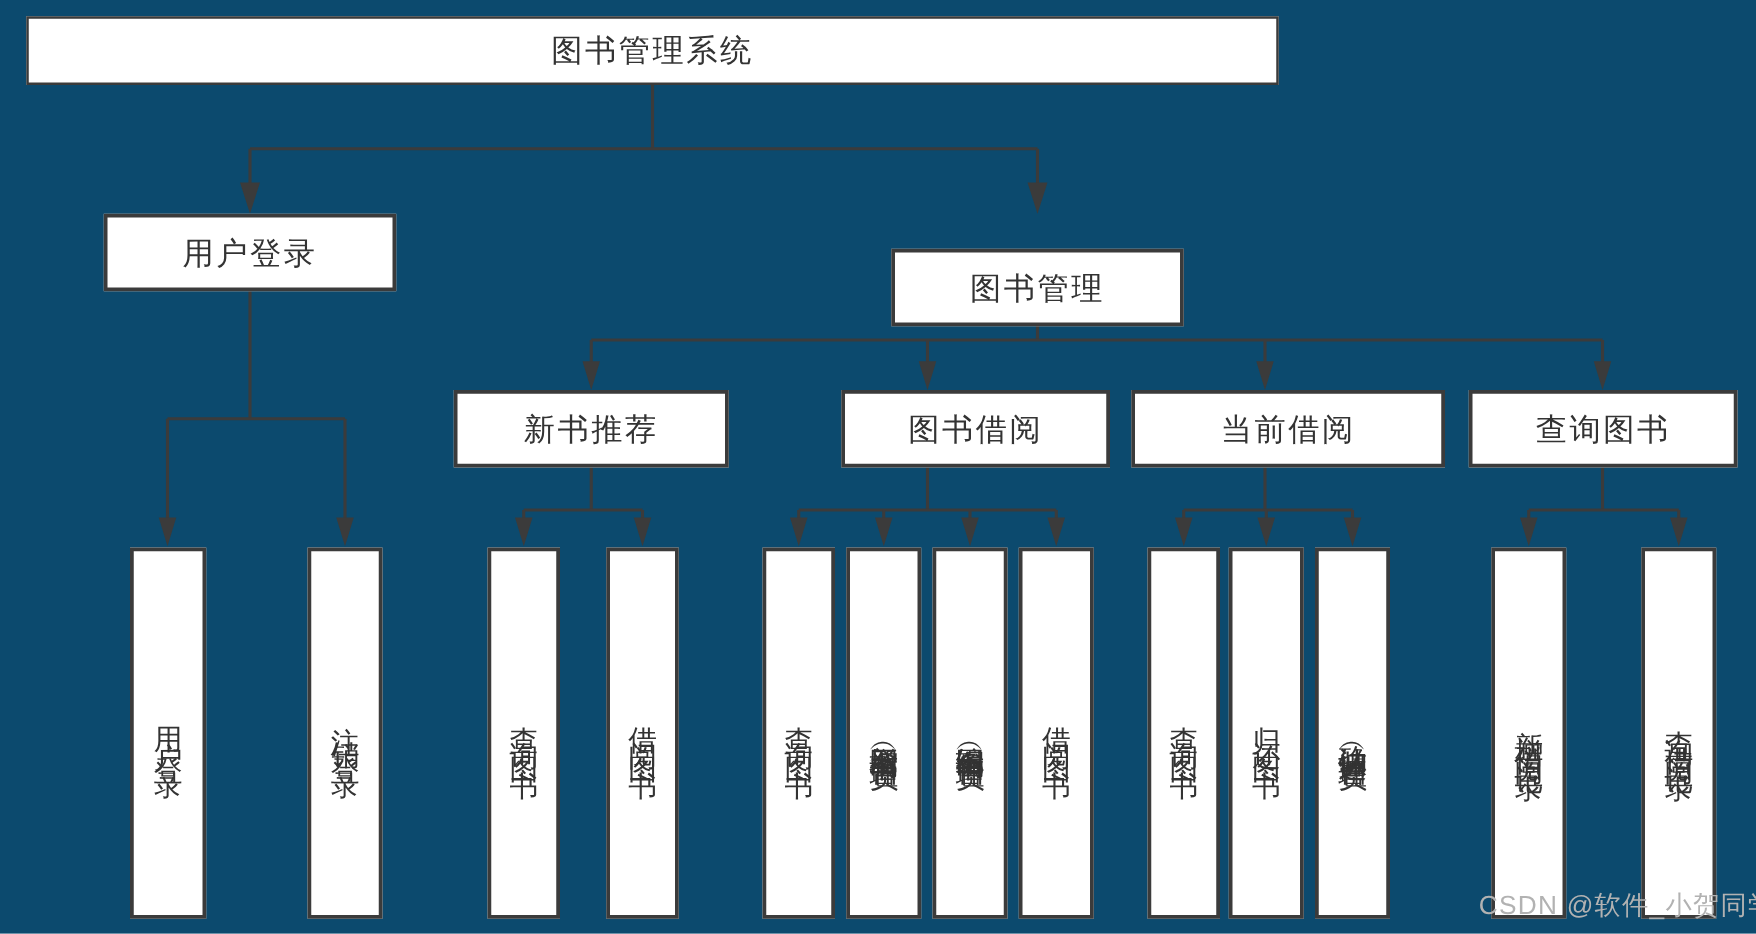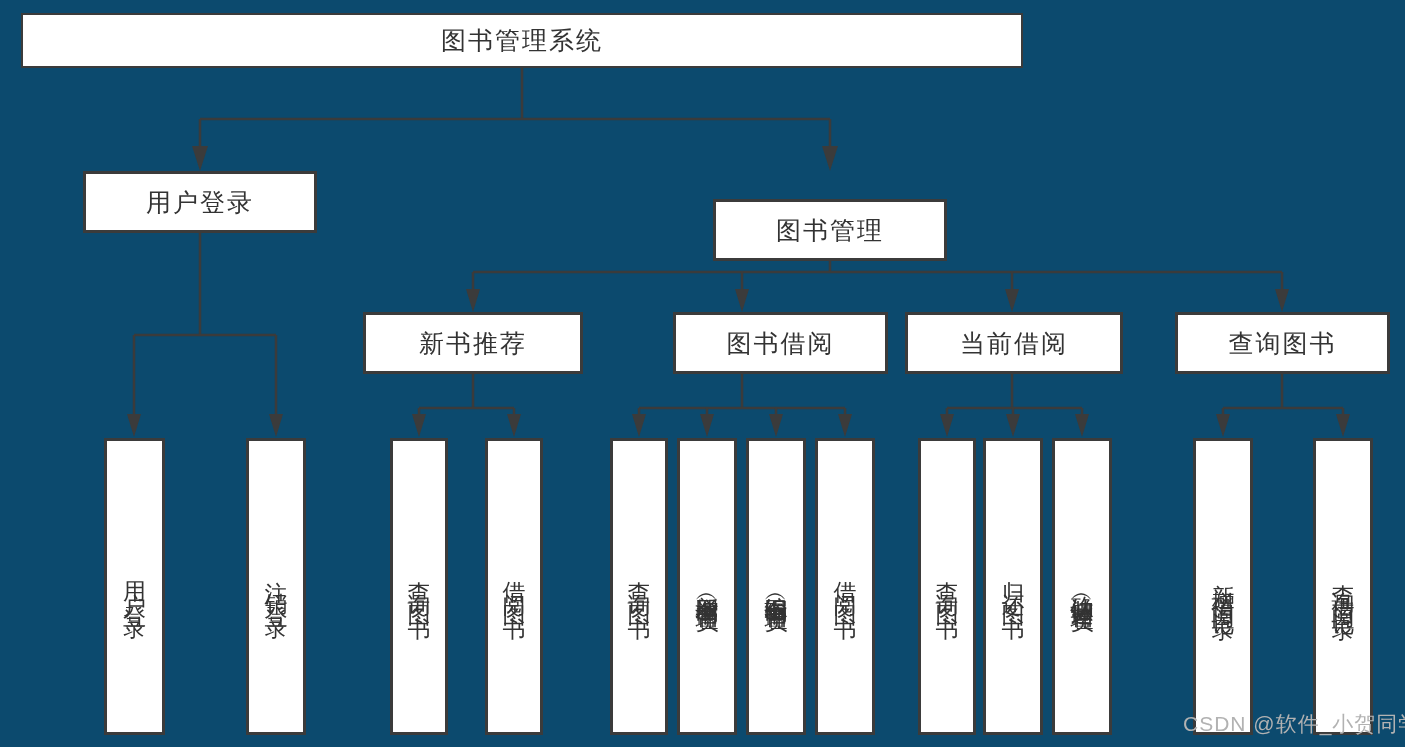--- a/index.html
+++ b/index.html
@@ -138,21 +138,21 @@
   <div class="node hnode" style="left:713px;top:171px;width:234px;height:62px;margin-top:28px;">
     <span>图书管理</span>
   </div>
 
   <div class="node hnode" style="left:363px;top:312px;width:220px;height:62px;">
     <span>新书推荐</span>
   </div>
   <div class="node hnode" style="left:673px;top:312px;width:215px;height:62px;">
     <span>图书借阅</span>
   </div>
-  <div class="node hnode" style="left:905px;top:312px;width:218px;height:62px;">
+  <div class="node hnode" style="left:905px;top:312px;width:251px;height:62px;">
     <span>当前借阅</span>
   </div>
   <div class="node hnode" style="left:1175px;top:312px;width:215px;height:62px;">
     <span>查询图书</span>
   </div>
 
   <div class="node vnode vt4" style="left:104px;top:438px;width:61px;height:297px;">
     <span>用户登录</span>
   </div>
   <div class="node vnode vt4" style="left:246px;top:438px;width:60px;height:297px;">

